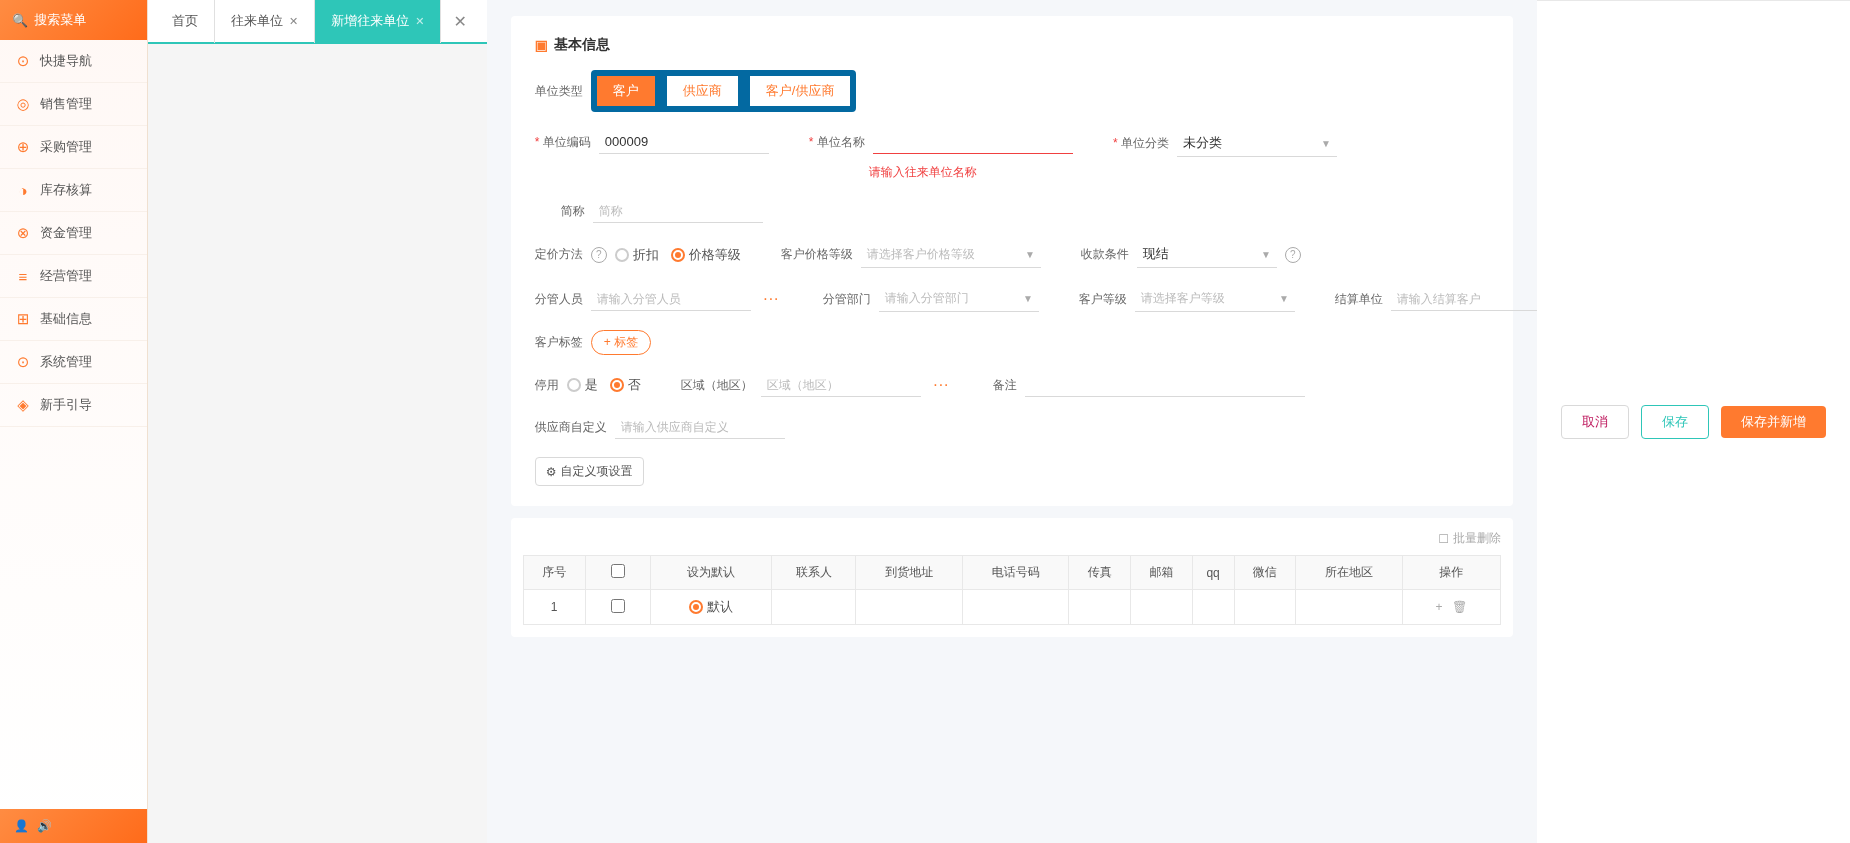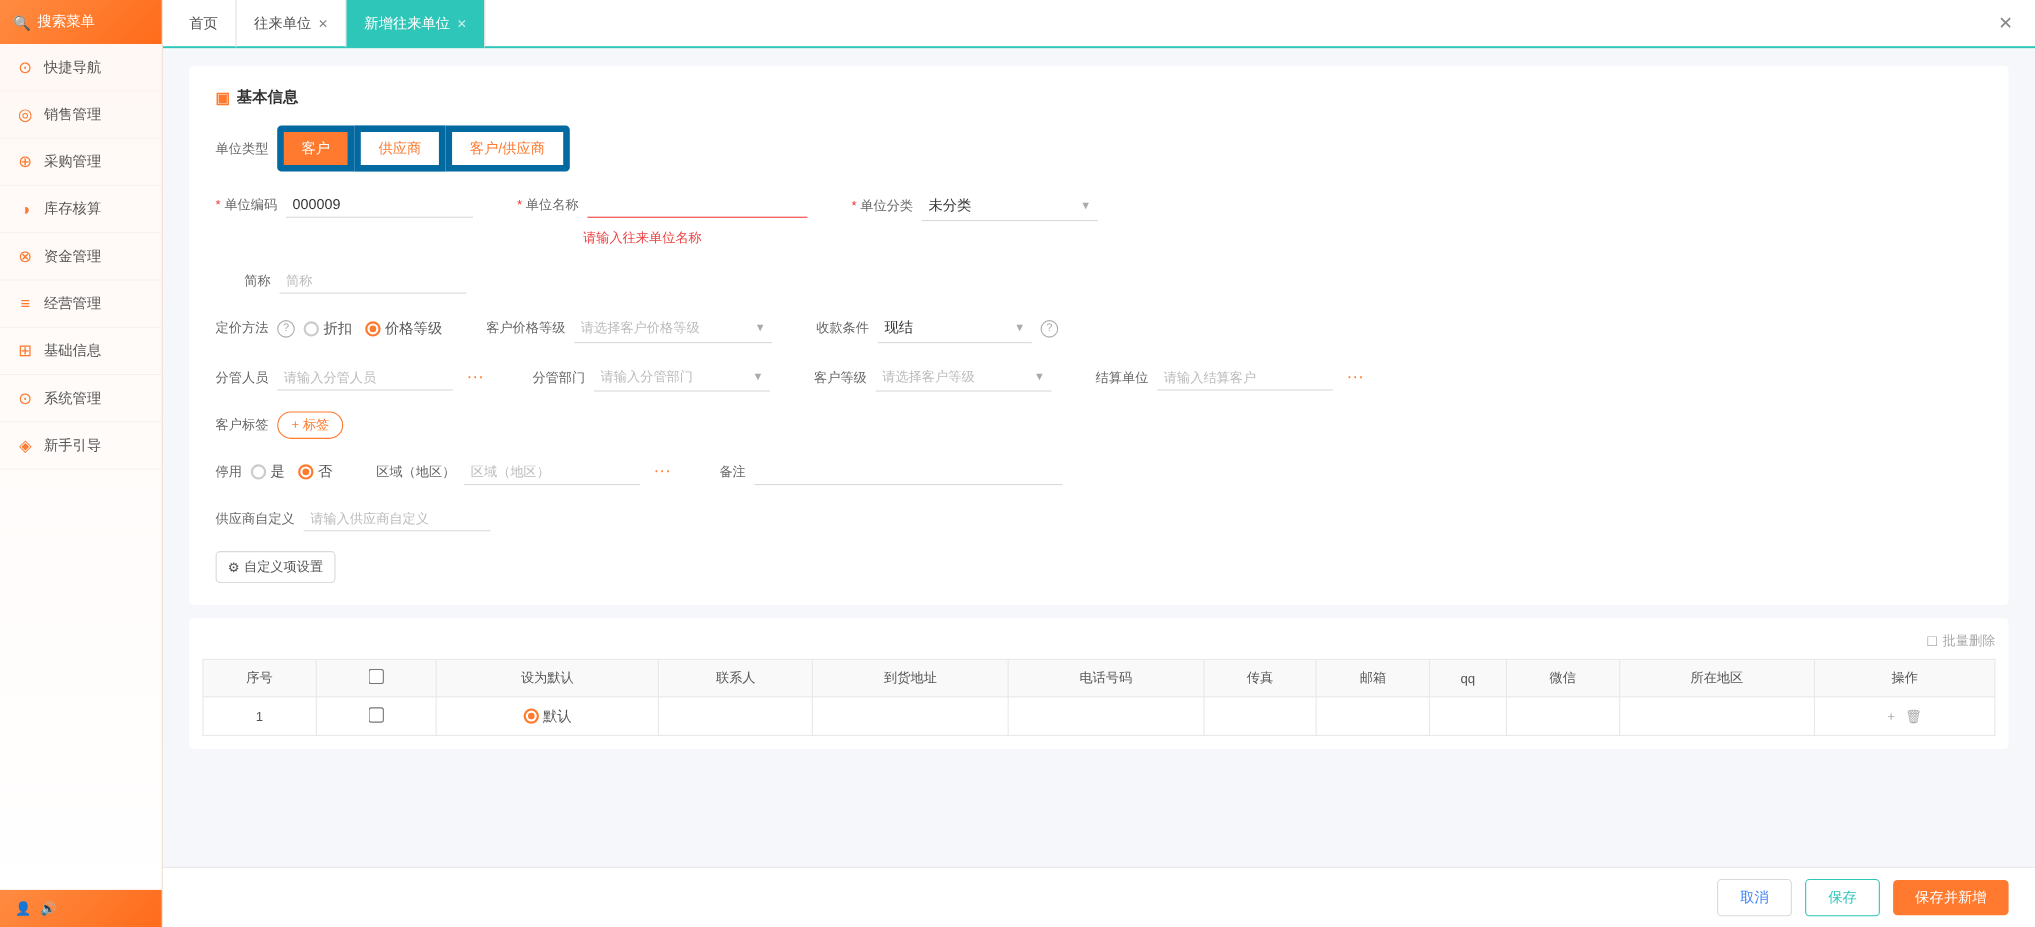--- a/index.html
+++ b/index.html
@@ -40,21 +40,21 @@
       background: linear-gradient(135deg, #ff8c42, #ff6b1a);
       padding: 10px 14px;
       display: flex;
       align-items: center;
       gap: 8px;
       color: white;
       font-size: 12px;
     }
 
     
-    .main { flex: 1; display: flex; flex-direction: column; overflow: hidden; }
+    .main { flex: 1; display: flex; flex-direction: row; overflow: hidden; }
 
     
     .tab-bar {
       display: flex;
       align-items: center;
       background: #fff;
       border-bottom: 2px solid #2ec6b8;
       height: 44px;
       padding: 0 8px;
       gap: 0;
@@ -264,21 +264,21 @@
       padding: 10px 24px;
       display: flex;
       justify-content: flex-end;
       gap: 12px;
       align-items: center;
     }
     .btn-cancel {
       padding: 7px 20px;
       border: 1px solid #d9d9d9;
       background: white;
-      color: #3b82f6;
+      color: #be185d;
       border-radius: 4px;
       cursor: pointer;
       font-size: 13px;
     }
     .btn-save {
       padding: 7px 20px;
       border: 1px solid #2ec6b8;
       background: white;
       color: #2ec6b8;
       border-radius: 4px;

